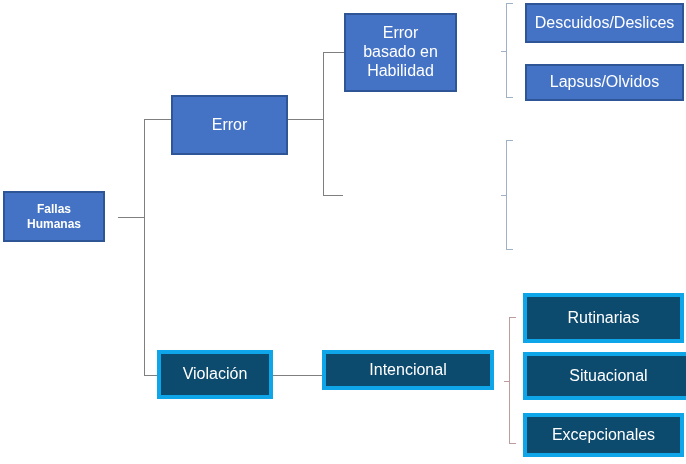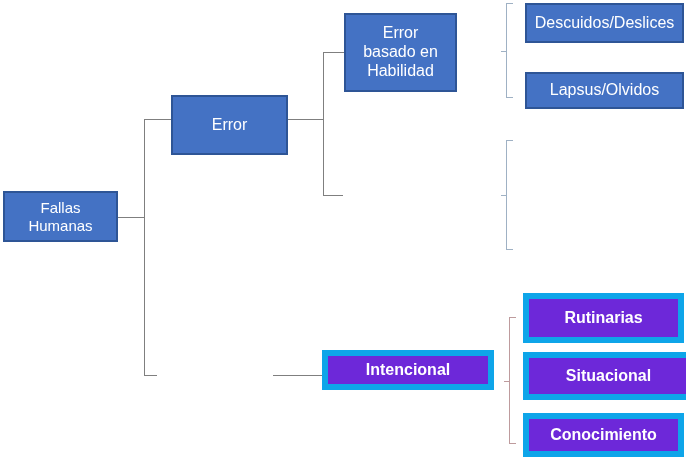--- a/index.html
+++ b/index.html
@@ -17,21 +17,21 @@
     display:flex;
     align-items:center;
     justify-content:center;
     text-align:center;
     color:#ffffff;
     font-size:16px;
     line-height:1.18;
     padding:2px 12px;
   }
   .node.blue{background:#4472C4;border:2px solid #2E5596;}
-  .node.red{background:#6d28d9;border:6px solid #0ea5e9;font-weight:bold;}
+  .node.red{background:#0c4a6e;border:4px solid #0ea5e9;}
   .line{position:absolute;background:#7F7F7F;}
   .bracket{
     position:absolute;
     box-sizing:border-box;
     width:7px;
   }
   .bracket.bblue{
     border-top:1px solid #9FB1C4;
     border-bottom:1px solid #9FB1C4;
     border-left:1px solid #9FB1C4;
@@ -49,41 +49,42 @@
     height:1px;
   }
   .bracket.bblue .tick{background:#9FB1C4;}
   .bracket.bred .tick{background:#BE9B9D;}
 </style>
 </head>
 <body>
 
 <div id="canvas">
 
-  <div class="node blue" style="left:3px;top:191px;width:115px;height:51px;font-size:15px;">Fallas Humanas</div>
+  <div class="node blue" style="left:3px;top:191px;width:102px;height:51px;font-size:12px;font-weight:bold;">Fallas Humanas</div>
 
   <div class="node blue" style="left:171px;top:95px;width:117px;height:60px;">Error</div>
 
   <div class="node blue" style="left:344px;top:13px;width:113px;height:79px;">Error basado en Habilidad</div>
 
 
   <div class="node blue" style="left:525px;top:3px;width:159px;height:40px;">Descuidos/Deslices</div>
 
-  <div class="node blue" style="left:525px;top:64px;width:159px;height:37px;margin-top:8px;">Lapsus/Olvidos</div>
+  <div class="node blue" style="left:525px;top:64px;width:159px;height:37px;">Lapsus/Olvidos</div>
 
 
 
+  <div class="node red" style="left:157px;top:350px;width:116px;height:49px;">Violación</div>
 
   <div class="node red" style="left:322px;top:350px;width:172px;height:40px;">Intencional</div>
 
   <div class="node red" style="left:523px;top:293px;width:161px;height:50px;">Rutinarias</div>
 
   <div class="node red" style="left:523px;top:352px;width:171px;height:48px;">Situacional</div>
 
-  <div class="node red" style="left:523px;top:413px;width:161px;height:44px;">Conocimiento</div>
+  <div class="node red" style="left:523px;top:413px;width:161px;height:44px;">Excepcionales</div>
 
   <div class="line" style="left:118px;top:217px;width:26px;height:1px;"></div>
   <div class="line" style="left:144px;top:119px;width:1px;height:257px;"></div>
   <div class="line" style="left:145px;top:119px;width:26px;height:1px;"></div>
   <div class="line" style="left:288px;top:119px;width:35px;height:1px;"></div>
   <div class="line" style="left:323px;top:52px;width:1px;height:144px;"></div>
   <div class="line" style="left:324px;top:52px;width:20px;height:1px;"></div>
   <div class="line" style="left:324px;top:195px;width:19px;height:1px;"></div>
   <div class="line" style="left:145px;top:375px;width:12px;height:1px;"></div>
   <div class="line" style="left:273px;top:375px;width:49px;height:1px;"></div>

